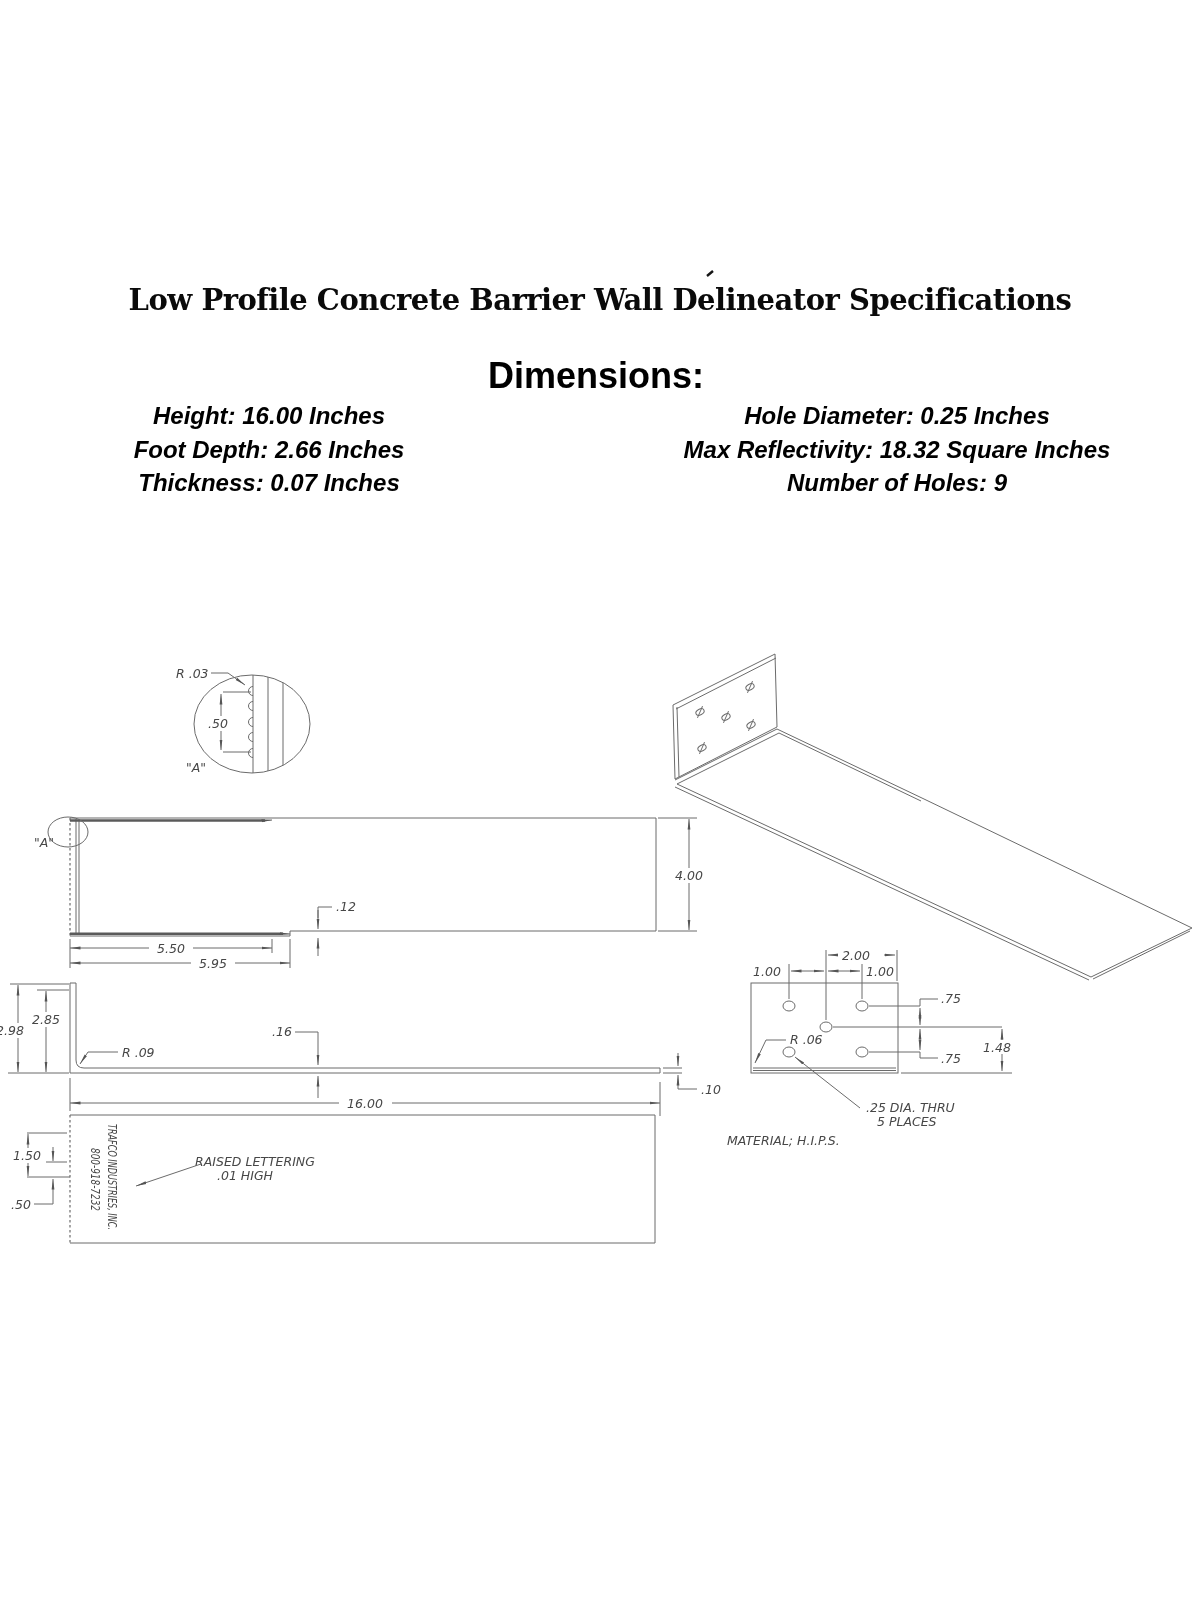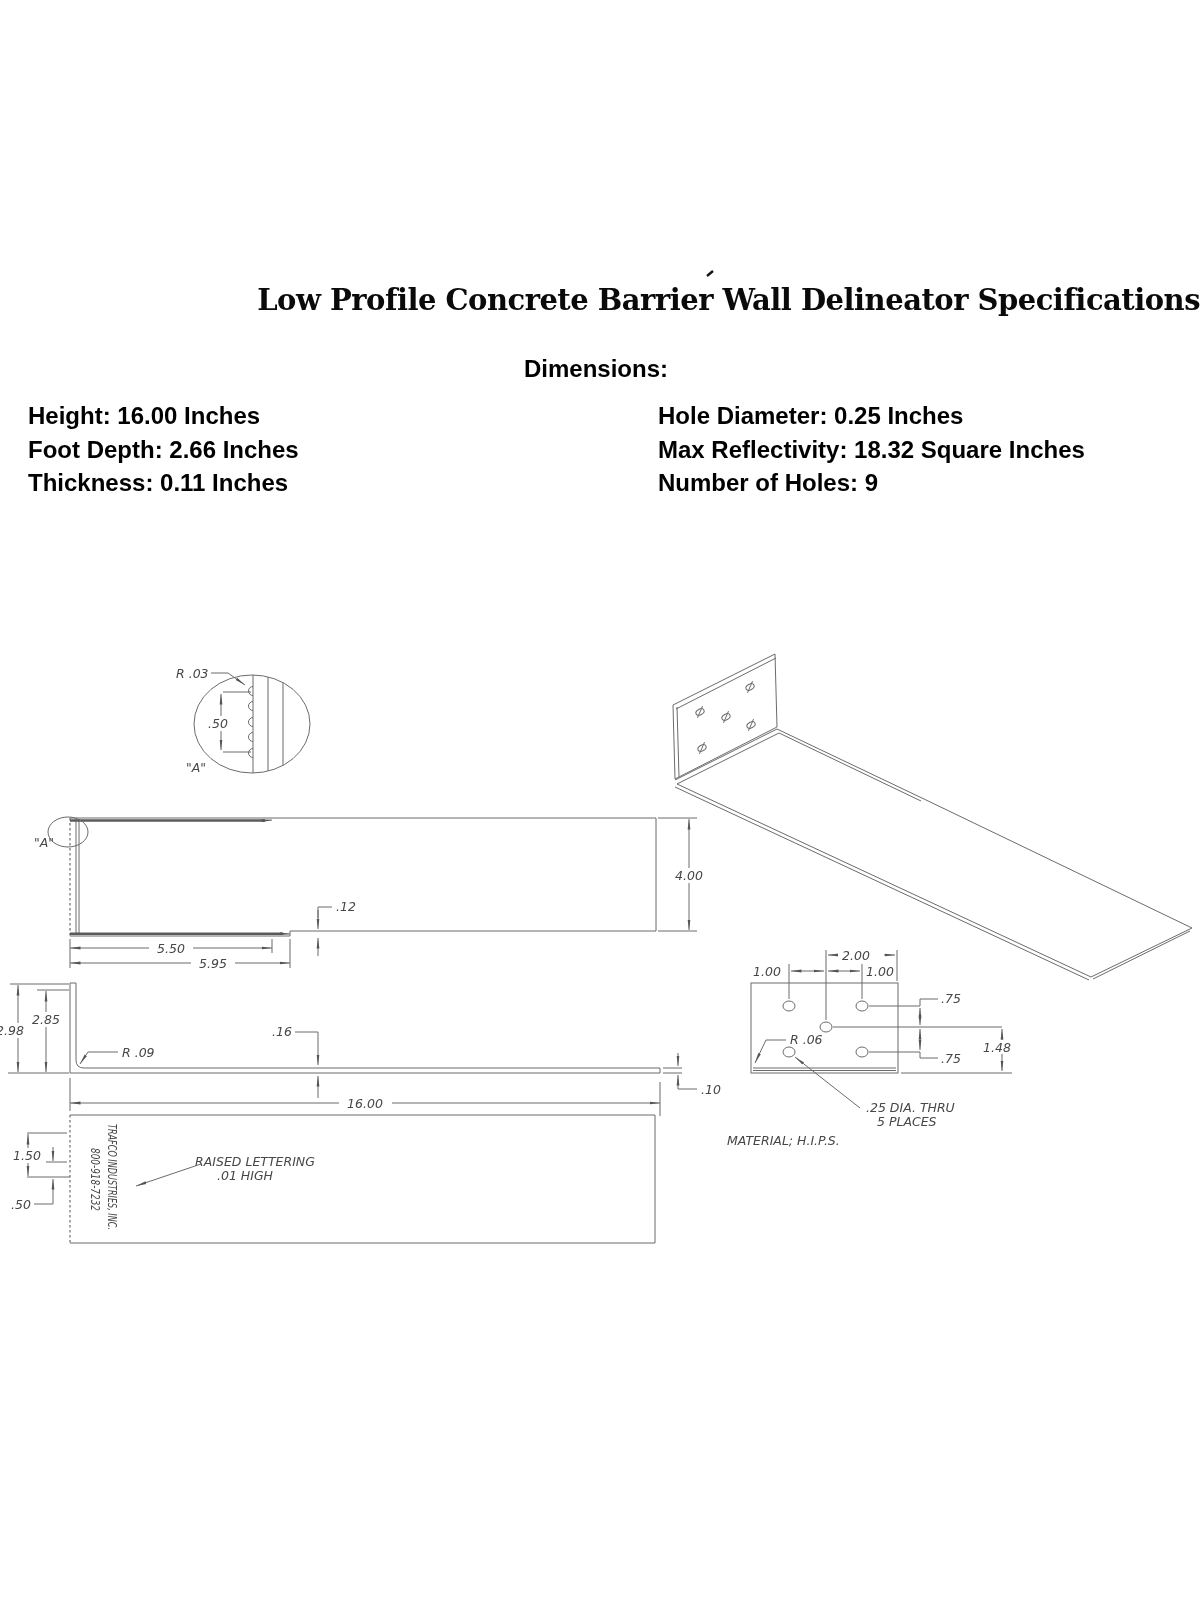--- a/index.html
+++ b/index.html
@@ -1,24 +1,24 @@
 <!DOCTYPE html>
 <html><head>
 <meta charset="utf-8">
 <style>
   html,body{margin:0;padding:0;background:#ffffff;}
   #page{position:relative;width:1200px;height:1598px;background:#fff;overflow:hidden;
         font-family:"Liberation Sans",sans-serif;}
-  .doc-title{position:absolute;top:283px;left:0;width:1200px;text-align:right;
+  .doc-title{position:absolute;top:283px;left:0;width:1200px;text-align:center;
     font-family:"DejaVu Serif","Liberation Serif",serif;font-weight:bold;
     font-size:29px;letter-spacing:-0.5px;color:#0a0a0a;}
   .section-heading{position:absolute;top:355px;left:0;width:1192px;text-align:center;
-    font-family:"Liberation Sans",sans-serif;font-weight:bold;font-size:24px;color:#000;}
+    font-family:"Liberation Sans",sans-serif;font-weight:bold;font-size:36px;color:#000;}
   .spec-col{position:absolute;top:399px;font-family:"Liberation Sans",sans-serif;
-    font-weight:bold;font-size:24px;line-height:33.5px;color:#000;}
+    font-weight:bold;font-size:24px;line-height:33.5px;color:#000;text-align:center;font-style:italic;}
   .spec-col.left{left:28px;width:482px;}
   .spec-col.right{left:658px;width:478px;}
   svg{position:absolute;top:0;left:0;}
   svg .ln{stroke:#6b6b6b;stroke-width:1;fill:none;}
   svg .thick{stroke:#5a5a5a;stroke-width:2.6;fill:none;}
   svg .cad{font-family:"DejaVu Sans",sans-serif;font-style:italic;font-size:12.5px;
     fill:#474747;stroke:none;}
   svg .bg{fill:#ffffff;stroke:none;}
   svg .dash{stroke:#6b6b6b;stroke-width:1.2;fill:none;stroke-dasharray:2.5,2.5;}
 </style>
@@ -26,21 +26,21 @@
 <body>
 
 <div id="page">
 
   <div class="doc-title">Low Profile Concrete Barrier Wall Delineator Specifications</div>
   <div class="section-heading">Dimensions:</div>
 
   <div class="spec-col left">
     <div>Height: 16.00 Inches</div>
     <div>Foot Depth: 2.66 Inches</div>
-    <div>Thickness: 0.11 Inches</div>
+    <div>Thickness: 0.07 Inches</div>
   </div>
   <div class="spec-col right">
     <div>Hole Diameter: 0.25 Inches</div>
     <div>Max Reflectivity: 18.32 Square Inches</div>
     <div>Number of Holes: 9</div>
   </div>
 
   <svg width="1200" height="1598" viewBox="0 0 1200 1598">
     <defs>
       <marker id="arr" markerWidth="11" markerHeight="8" refX="10.5" refY="4" orient="auto" markerUnits="userSpaceOnUse">

